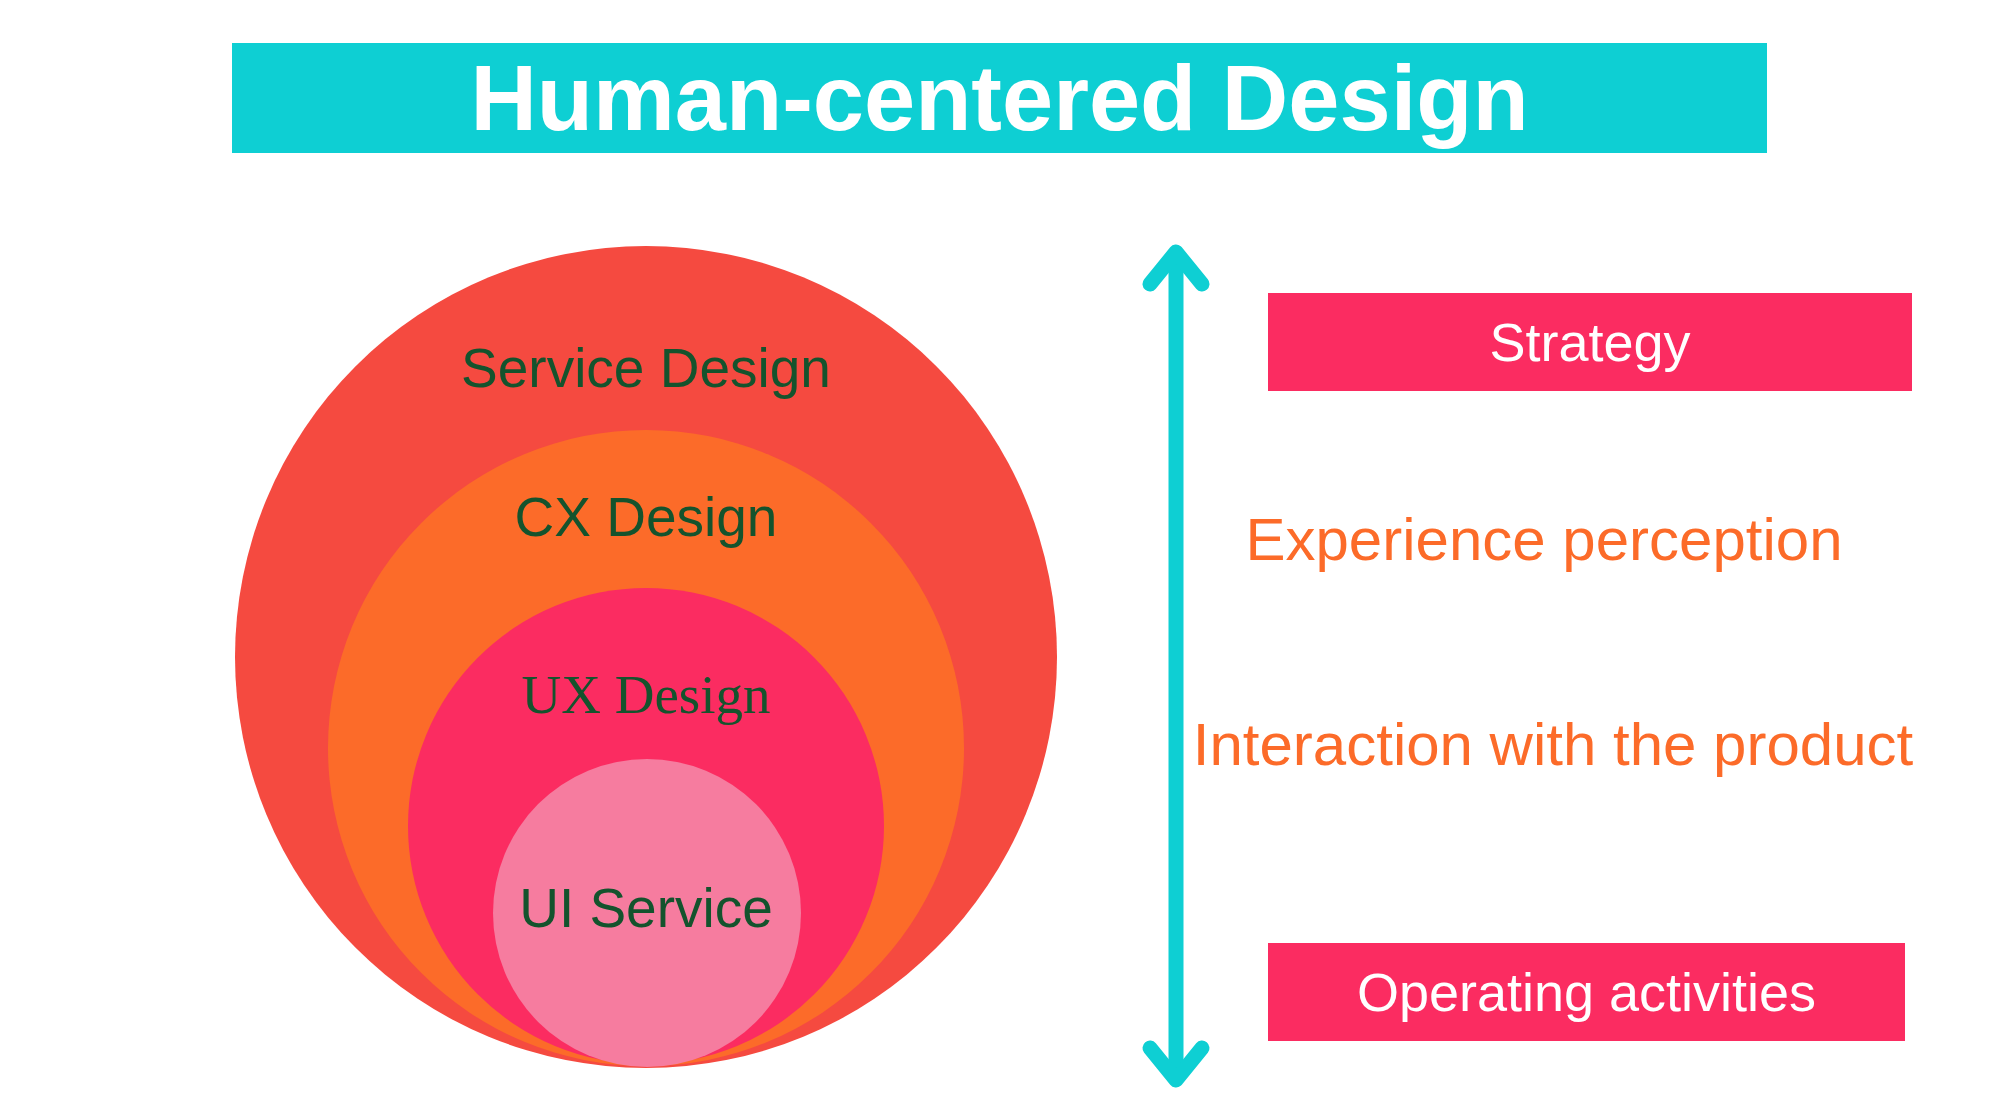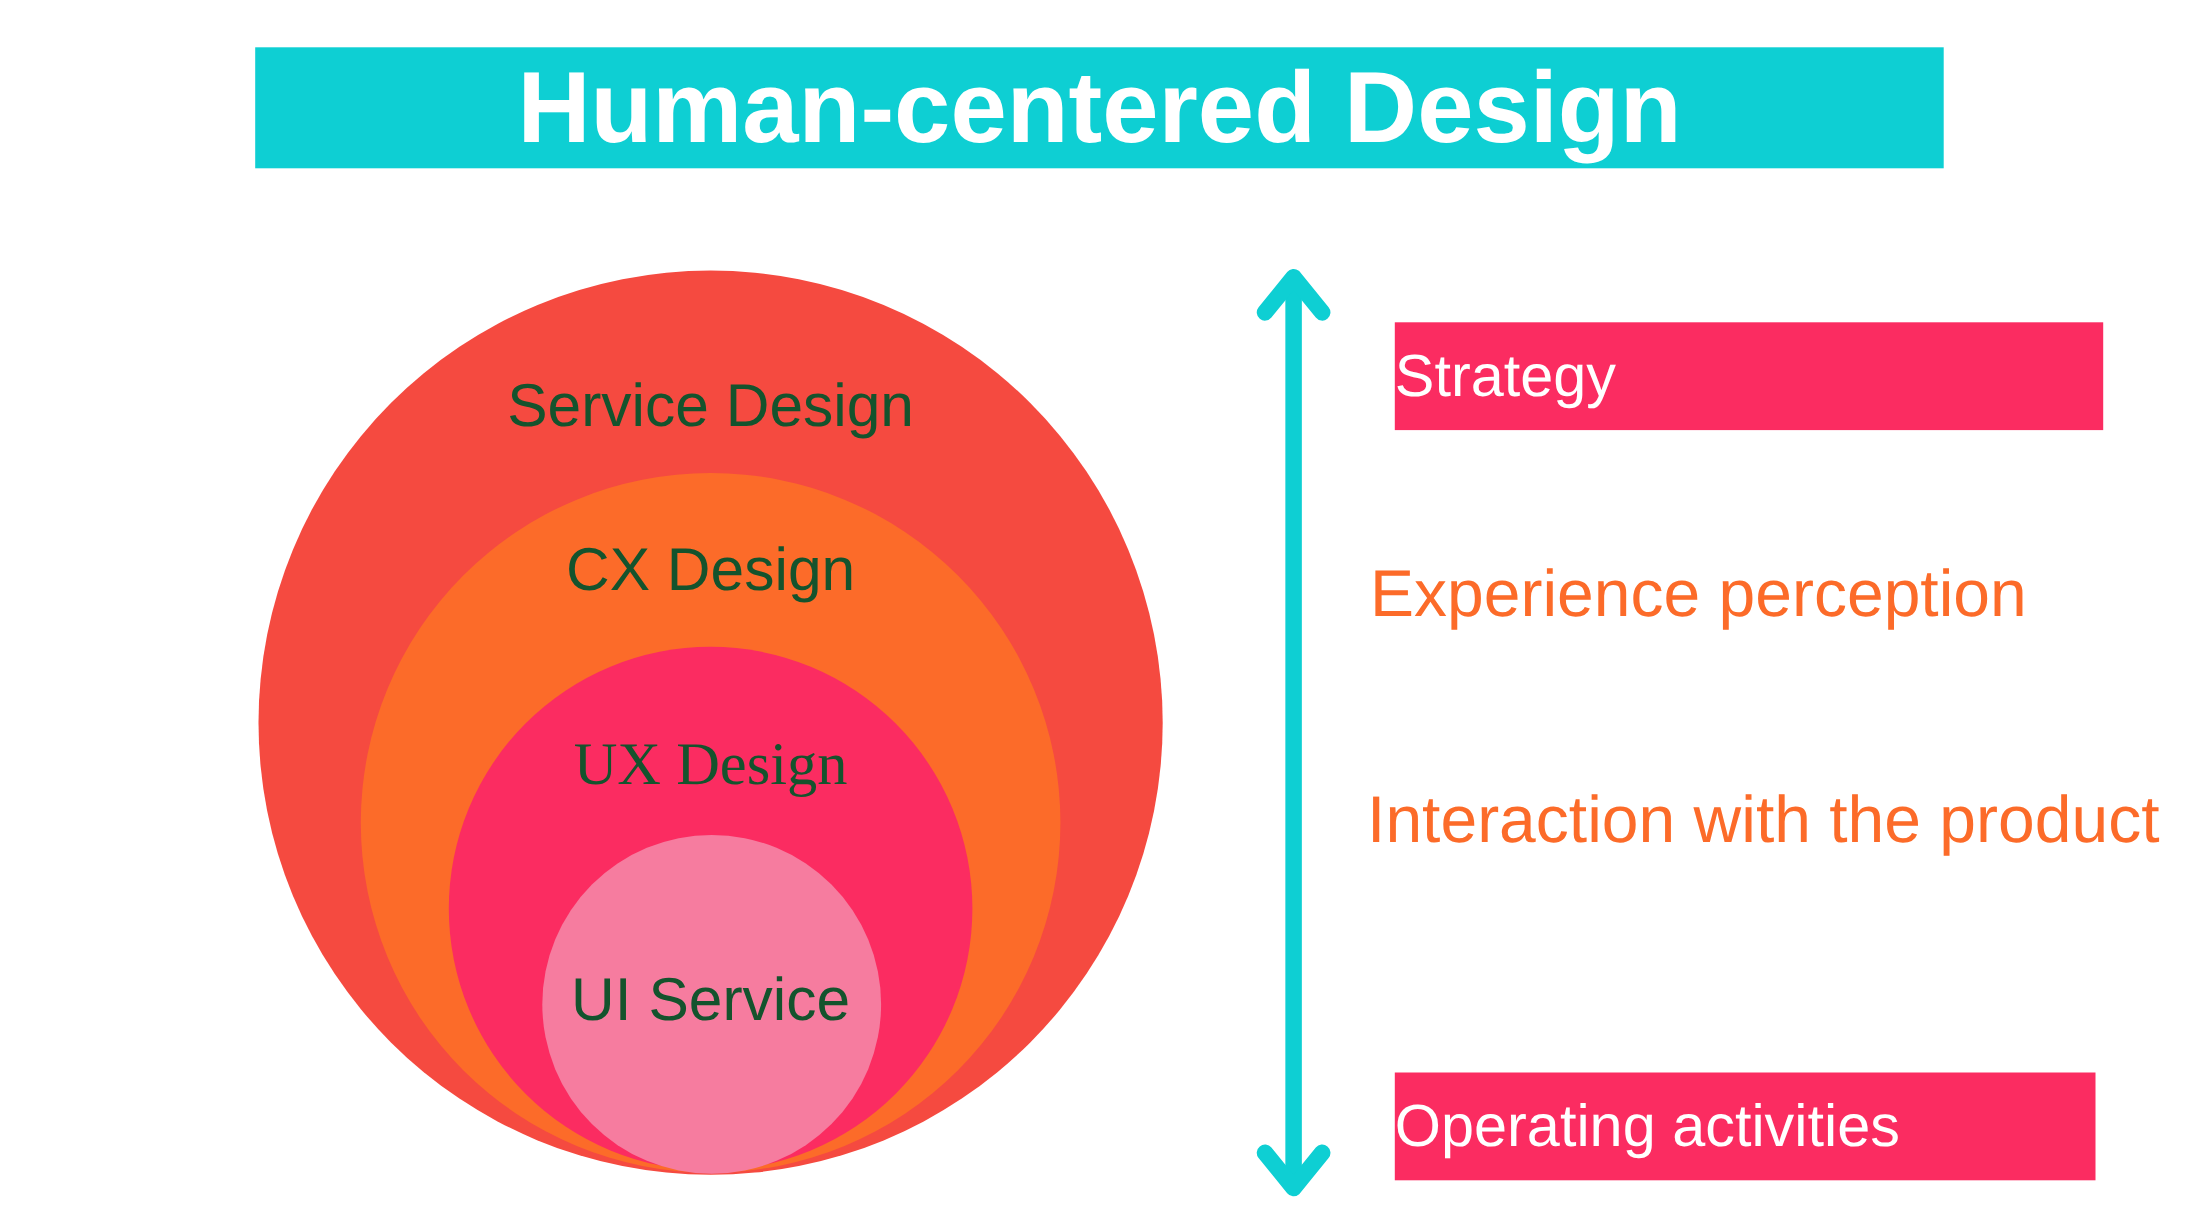--- a/index.html
+++ b/index.html
@@ -31,31 +31,31 @@
   .l-service{top:335px;}
   .l-cx{top:484px;}
   .l-ux{top:662px;font-family:Liberation Serif, serif;}
   .l-ui{top:875px;}
 
   
   .arrow-svg{position:absolute;left:0;top:0;pointer-events:none;}
 
   
   .side-box{
-    position:absolute;display:flex;align-items:center;
+    position:absolute;display:flex;align-items:center;justify-content:center;
     color:#ffffff;font-size:54px;white-space:nowrap;
   }
   .box-strategy{left:1268px;top:293px;width:644px;height:98px;}
   .box-operating{left:1268px;top:943px;width:637px;height:98px;}
 
   .side-text{
     position:absolute;text-align:center;font-size:60px;line-height:70px;white-space:nowrap;
   }
   .t-experience{left:1244px;top:505px;width:600px;}
-  .t-interaction{left:1218px;top:710px;width:770px;}
+  .t-interaction{left:1168px;top:710px;width:770px;}
 </style>
 </head>
 <body>
 
 <div class="canvas">
 
   <div class="banner" style="background-color: rgb(14, 207, 211);">
     <span class="banner-text">Human-centered Design</span>
   </div>
 
@@ -80,17 +80,17 @@
   </svg>
 
   <div class="side-box box-strategy" style="background-color: rgb(251, 44, 97);">
     <span>Strategy</span>
   </div>
 
   <div class="side-text t-experience" style="color: rgb(252, 107, 41);">Experience perception</div>
 
   <div class="side-text t-interaction" style="color: rgb(252, 107, 41);">Interaction with the product</div>
 
-  <div class="side-box box-operating" style="background-color: rgb(251, 44, 97); margin-top: 32px;">
+  <div class="side-box box-operating" style="background-color: rgb(251, 44, 97);">
     <span>Operating activities</span>
   </div>
 
 </div>
 
 </body></html>

